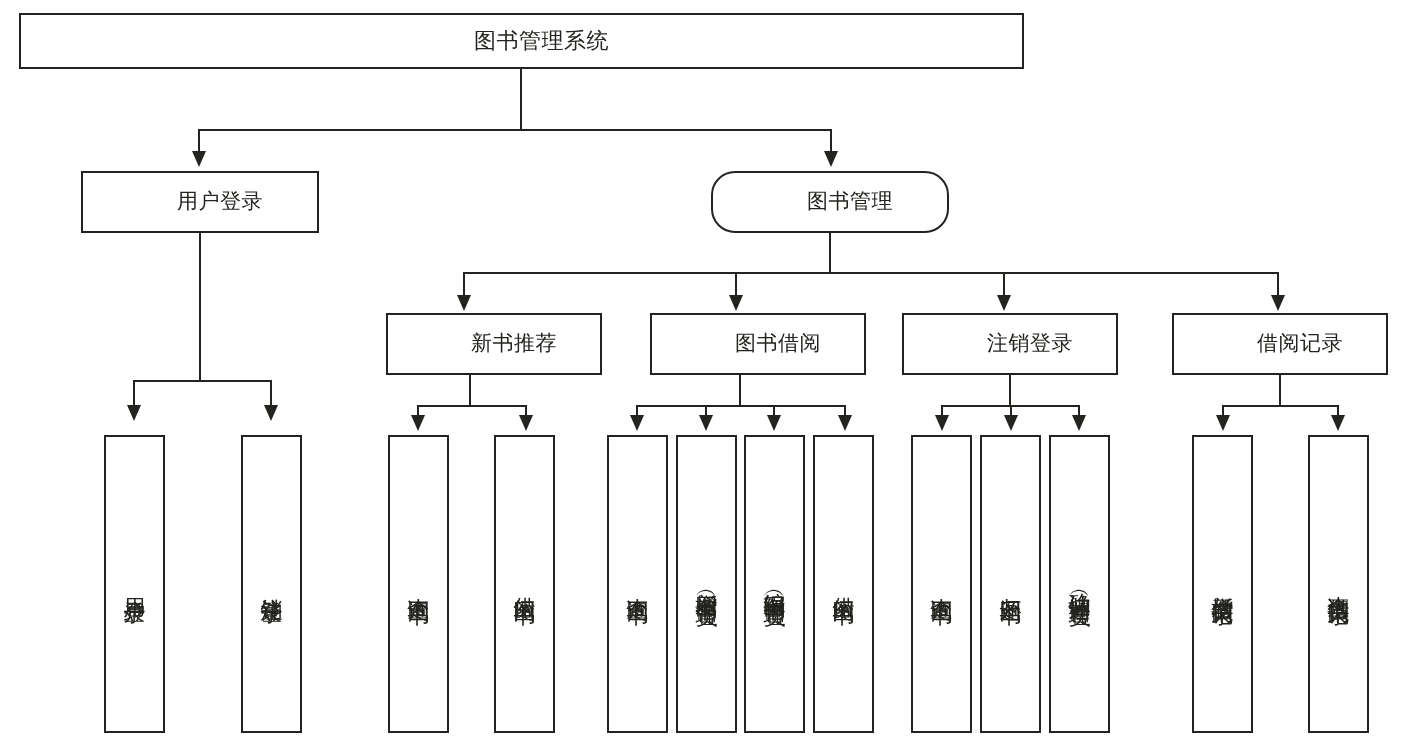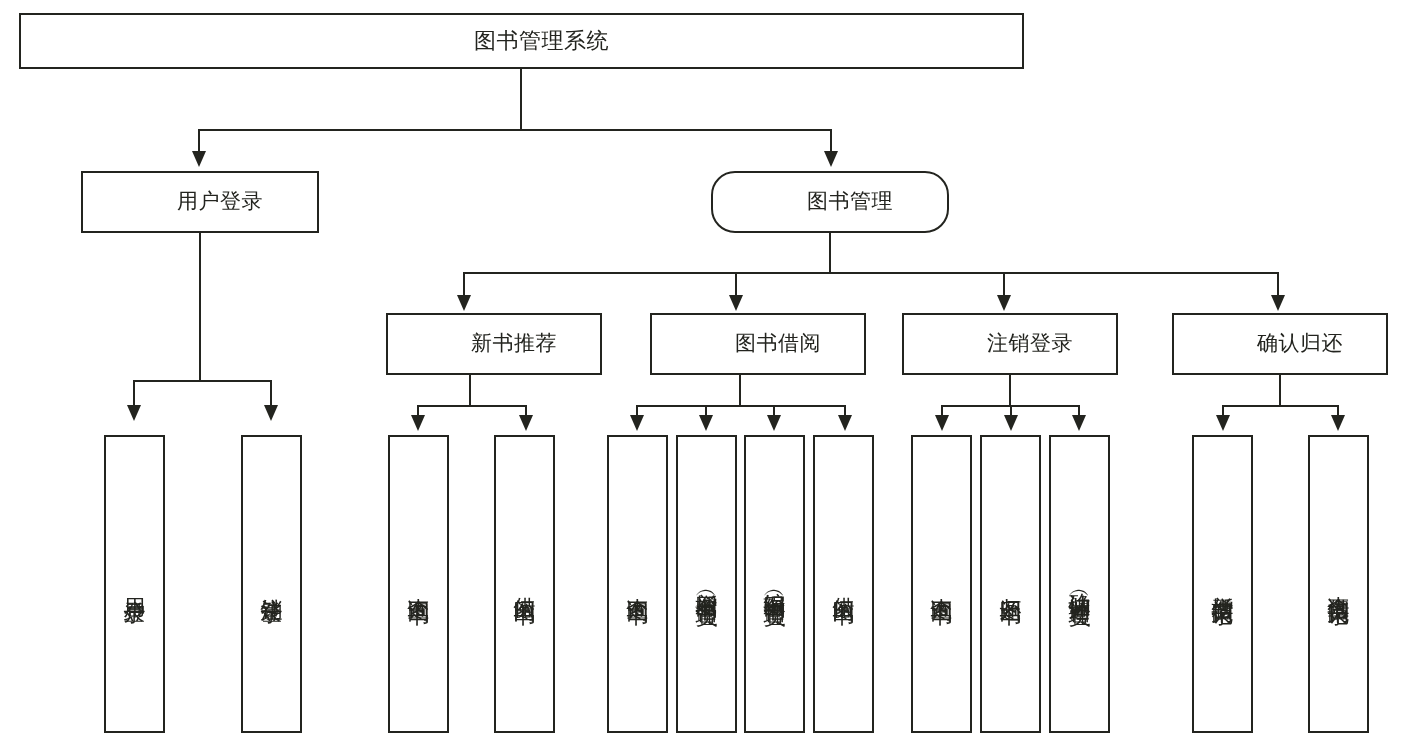--- a/index.html
+++ b/index.html
@@ -129,21 +129,21 @@
 
   <div class="node h" style="left:632px; top:313px; width:216px; height:62px;margin-left:18px;">
     <span>图书借阅</span>
   </div>
 
   <div class="node h" style="left:902px; top:313px; width:216px; height:62px;">
     <span>注销登录</span>
   </div>
 
   <div class="node h" style="left:1172px; top:313px; width:216px; height:62px;">
-    <span>确认归还</span>
+    <span>借阅记录</span>
   </div>
 
   <div class="ln v" style="left:469px; top:375px; width:2px; height:31px;"></div>
   <div class="ln h" style="left:417px; top:405px; width:110px; height:2px;"></div>
   <div class="ln v" style="left:417px; top:405px; width:2px; height:12px;"></div>
   <div class="arrow" style="left:411px; top:415px;"></div>
   <div class="ln v" style="left:525px; top:405px; width:2px; height:12px;"></div>
   <div class="arrow" style="left:519px; top:415px;"></div>
 
   <div class="ln v" style="left:739px; top:375px; width:2px; height:31px;"></div>

